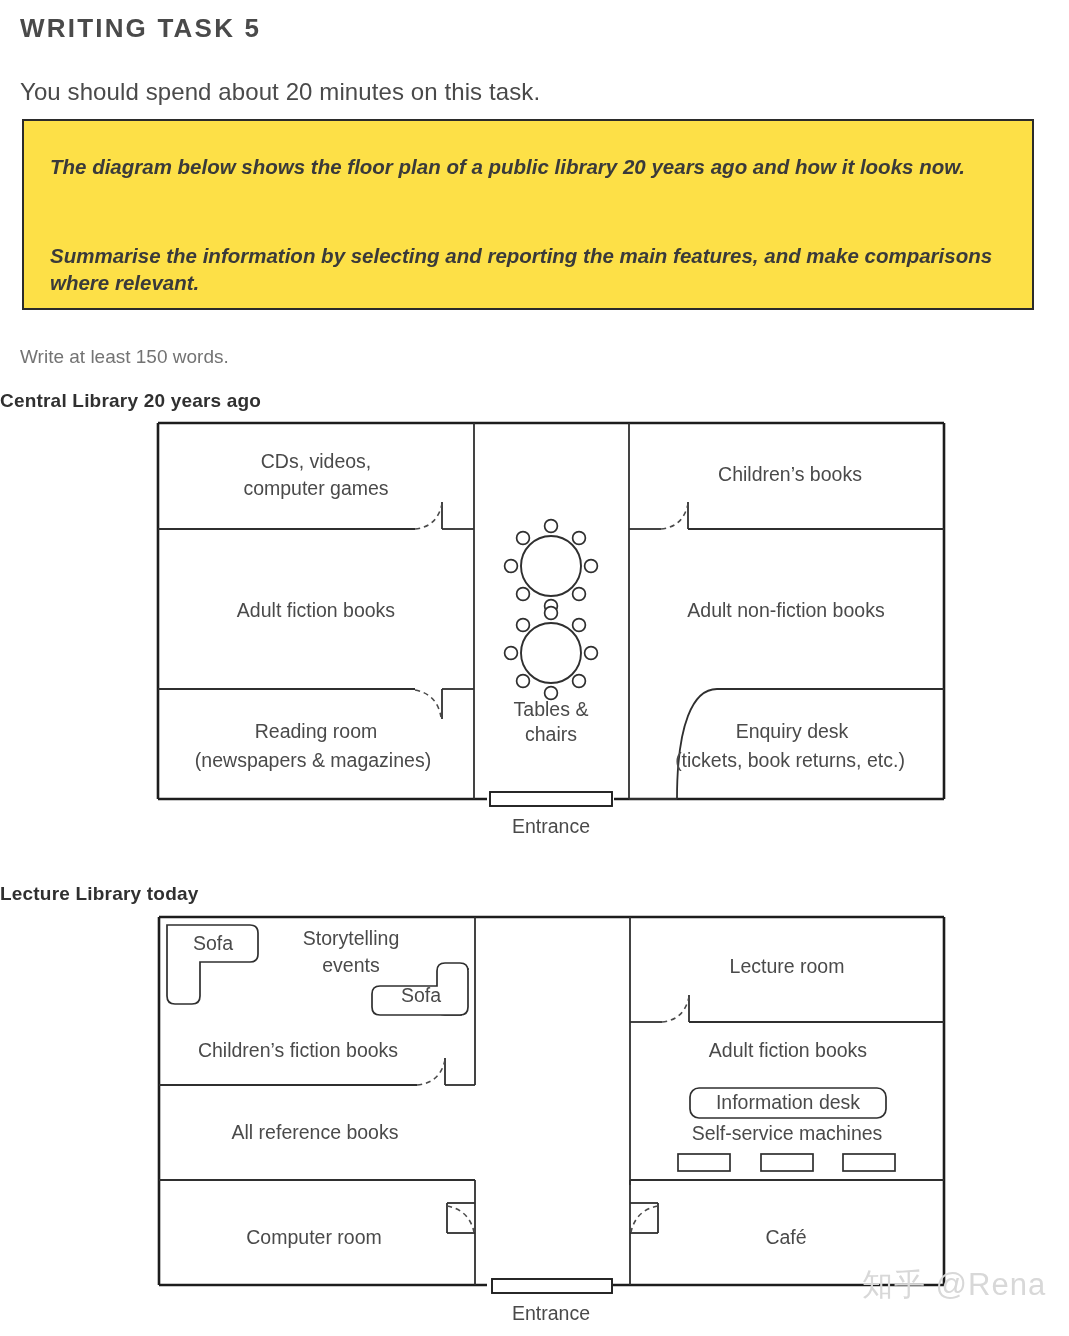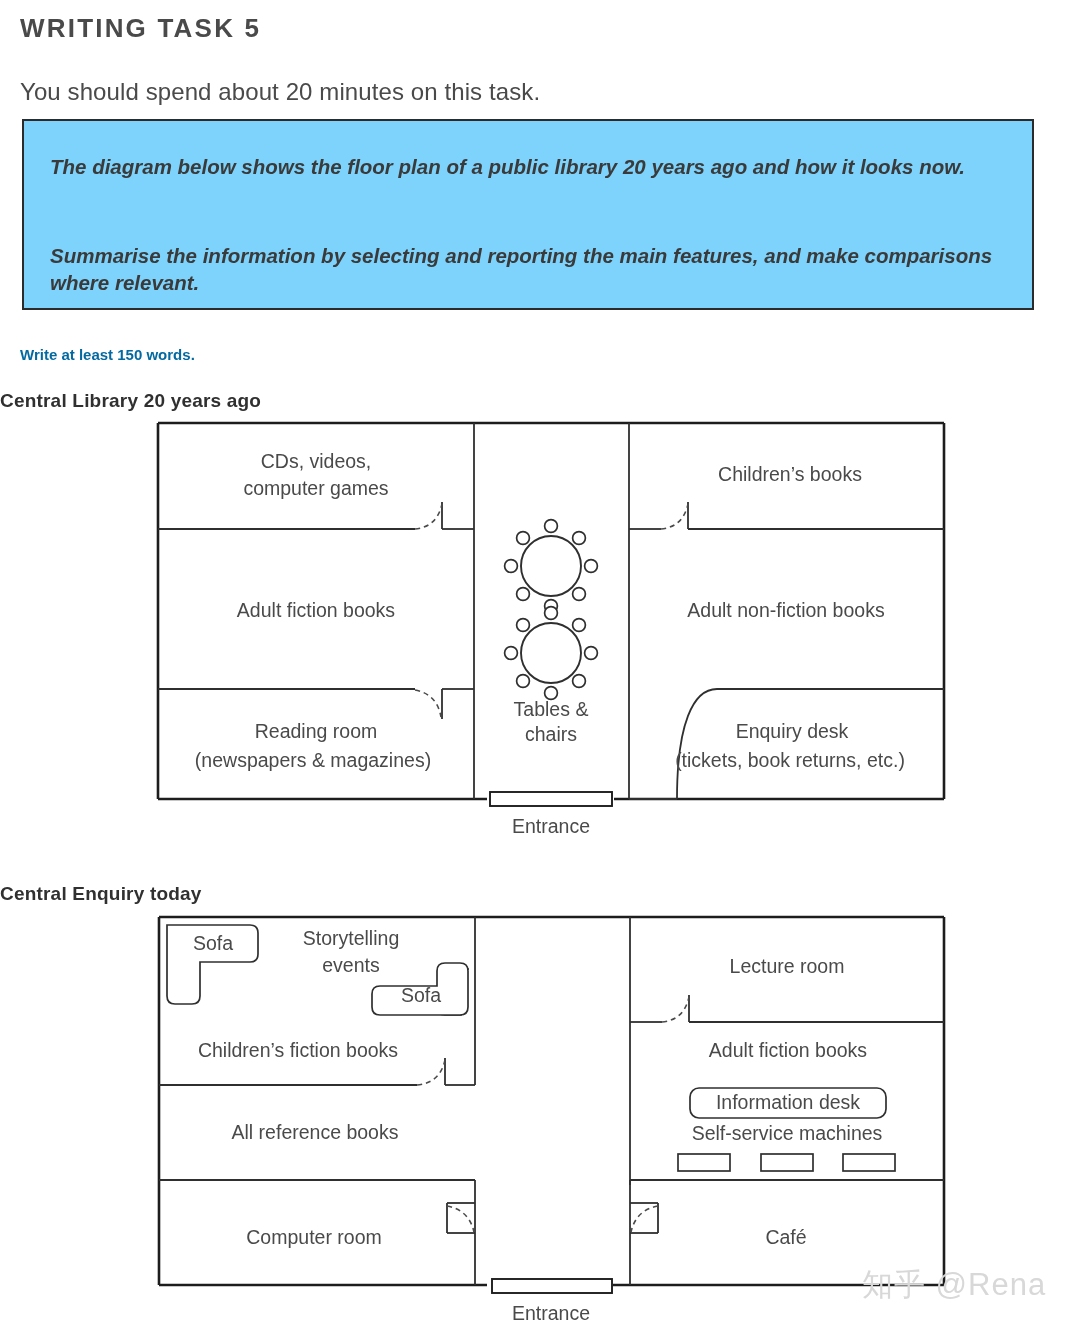--- a/index.html
+++ b/index.html
@@ -37,42 +37,41 @@
   }
 
   #prompt-box {
     position: absolute;
     left: 22px;
     top: 119px;
     width: 1012px;
     height: 191px;
     border: 2px solid #2b2b2b;
     box-sizing: border-box;
-    background: #7dd3fc;
+    background: #fde047;
   }
   #prompt-box .prompt-para {
     position: absolute;
     left: 26px;
     width: 960px;
     font-size: 20.5px;
     font-weight: bold;
     font-style: italic;
     line-height: 1.32;
     color: #3a3a3a;
   }
   #prompt-para-1 { top: 32px; }
   #prompt-para-2 { top: 121px; }
 
   #word-count-note {
     position: absolute;
     left: 20px;
     top: 346px;
-    font-size: 15px;
-    color: #0369a1;
-    font-weight: bold;
+    font-size: 19px;
+    color: #737373;
   }
 
   
   .diagram-caption {
     position: absolute;
     width: 100%;
     text-align: left;
     font-size: 19px;
     font-weight: bold;
     color: #303030;
@@ -224,21 +223,21 @@
   <text class="room-label" x="534" y="297">Tables &amp;</text>
   <text class="room-label" x="534" y="322">chairs</text>
 
   <text class="room-label" x="775" y="319">Enquiry desk</text>
   <text class="room-label" x="773" y="348">(tickets, book returns, etc.)</text>
 
   <text class="entrance-label" x="534" y="419">Entrance</text>
 </svg>
 </div>
 
-<div class="diagram-caption" id="caption-new">Central Enquiry today</div>
+<div class="diagram-caption" id="caption-new">Lecture Library today</div>
 
 <div class="floorplan" id="plan-new">
 <svg width="1069" height="428" viewBox="0 0 1069 428" xmlns="http://www.w3.org/2000/svg">
 
   <g>
     <path class="wall" d="M142,9 L927,9"></path>
     <path class="wall" d="M142,9 L142,377"></path>
     <path class="wall" d="M927,9 L927,377"></path>
     <path class="wall" d="M142,377 L470,377"></path>
     <path class="wall" d="M596,377 L927,377"></path>

